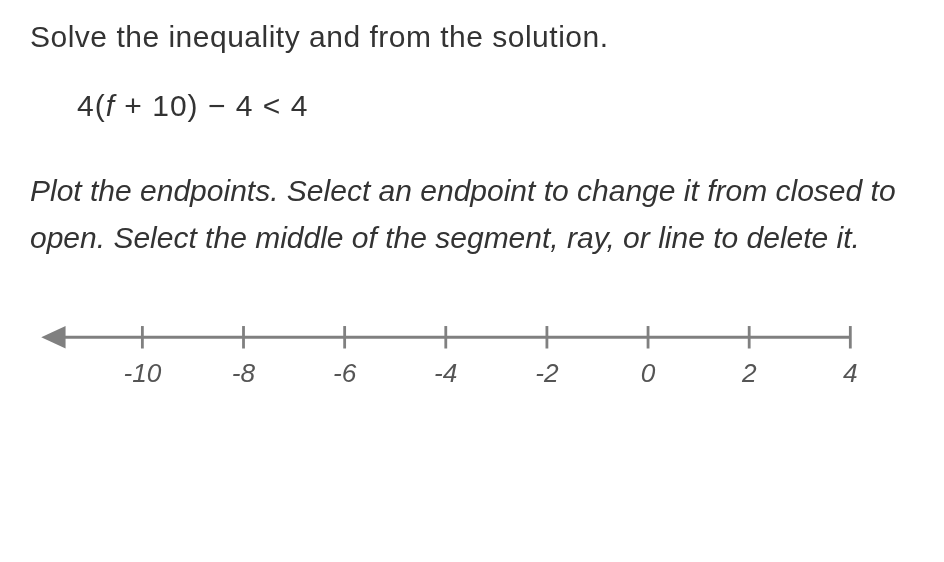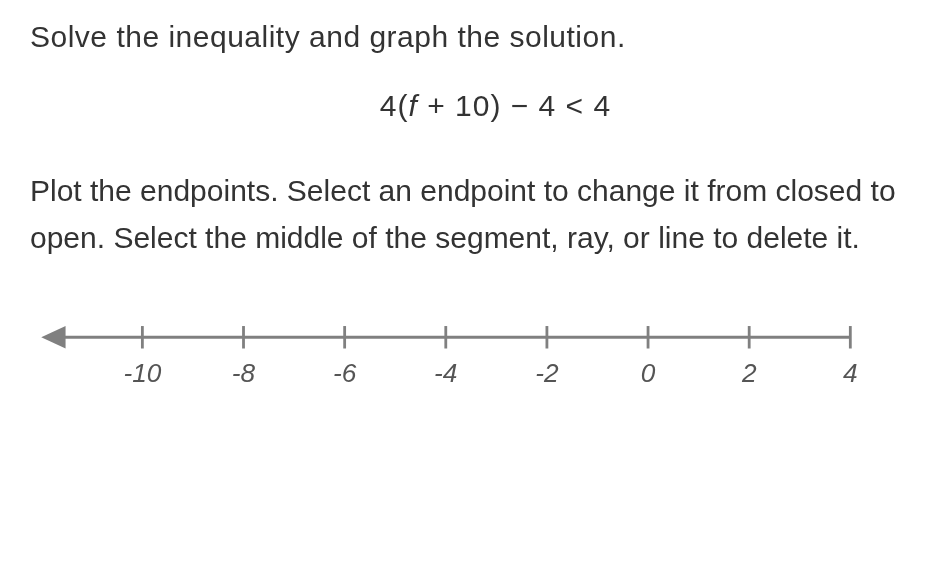--- a/index.html
+++ b/index.html
@@ -18,27 +18,27 @@
     .question-title {
       font-size: 30px;
       margin-bottom: 35px;
       letter-spacing: 0.5px;
     }
     .inequality {
       font-size: 30px;
       margin-left: 47px;
       margin-bottom: 45px;
       letter-spacing: 1px;
-      text-align: center;
     }
     .inequality .var {
       font-style: italic;
     }
     .instructions {
       font-size: 30px;
+      font-style: italic;
       line-height: 1.55;
       margin-bottom: 50px;
     }
     .number-line-container {
       position: relative;
       width: 100%;
       height: 90px;
       margin-top: 20px;
       font-style: italic;
     }
@@ -63,21 +63,21 @@
       font-family: Verdana, Geneva, sans-serif;
       text-anchor: middle;
     }
     .arrow-head {
       fill: #808080;
     }
   </style>
 </head>
 <body>
 
-<div class="question-title">Solve the inequality and graph the solution.</div>
+<div class="question-title">Solve the inequality and from the solution.</div>
 
 <div class="inequality">
   <span>4(</span><span class="var">f</span><span> + 10) − 4 &lt; 4</span>
 </div>
 
 <div class="instructions">Plot the endpoints. Select an endpoint to change it from closed to open. Select the middle of the segment, ray, or line to delete it.</div>
 
 <div class="number-line-container">
   <svg class="number-line-svg" viewBox="0 0 944 90">
     <defs>

